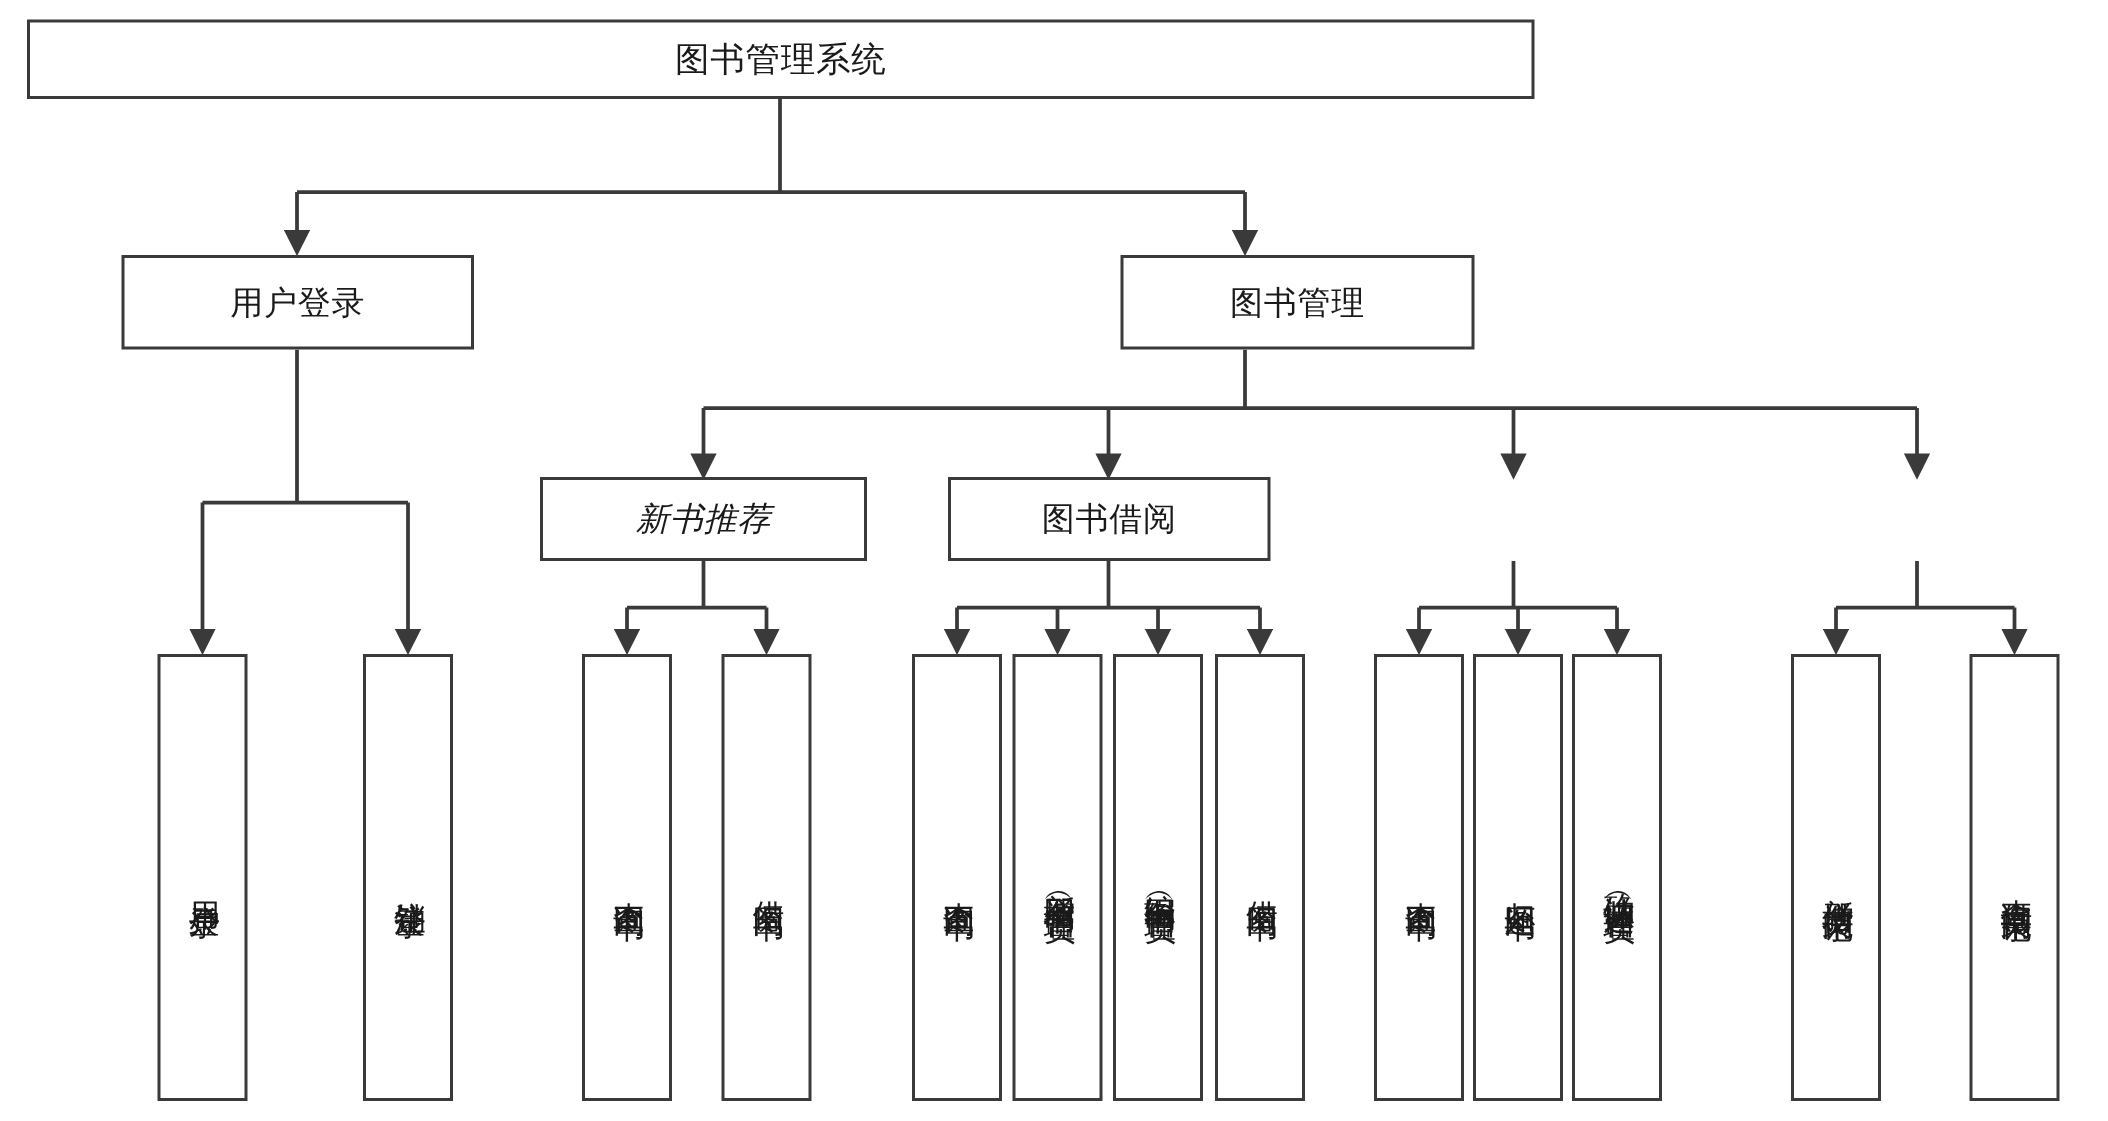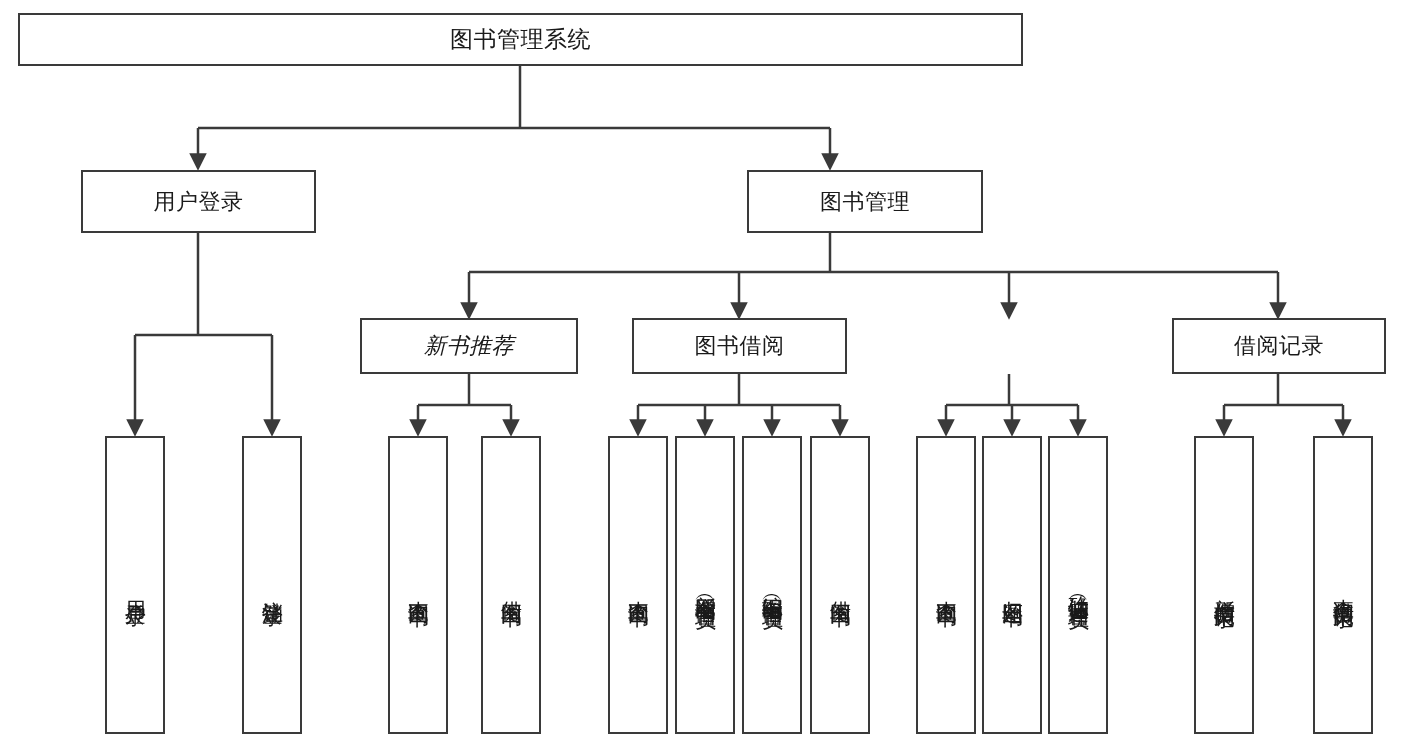--- a/index.html
+++ b/index.html
@@ -143,23 +143,20 @@
 
   <div class="node horiz" style="left:360px; top:318px; width:218px; height:56px;font-style:italic;">
     <span class="label">新书推荐</span>
   </div>
 
   <div class="node horiz" style="left:632px; top:318px; width:215px; height:56px;">
     <span class="label">图书借阅</span>
   </div>
 
 
-  <div class="node horiz" style="left:1172px; top:318px; width:214px; height:56px;">
-    <span class="label">借阅记录</span>
-  </div>
 
   <div class="node vert" style="left:105px; top:436px; width:60px; height:298px;">
     <span class="label">用户登录</span>
   </div>
 
   <div class="node vert" style="left:242px; top:436px; width:60px; height:298px;">
     <span class="label">注销登录</span>
   </div>
 
   <div class="node vert" style="left:388px; top:436px; width:60px; height:298px;">

